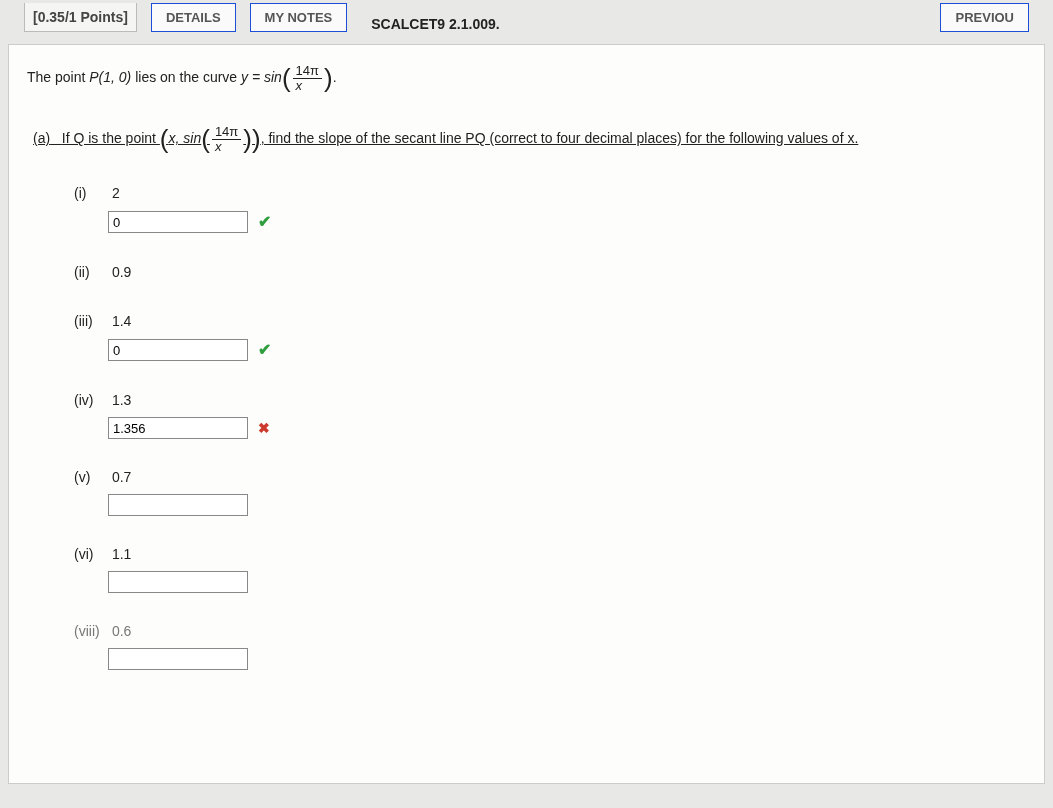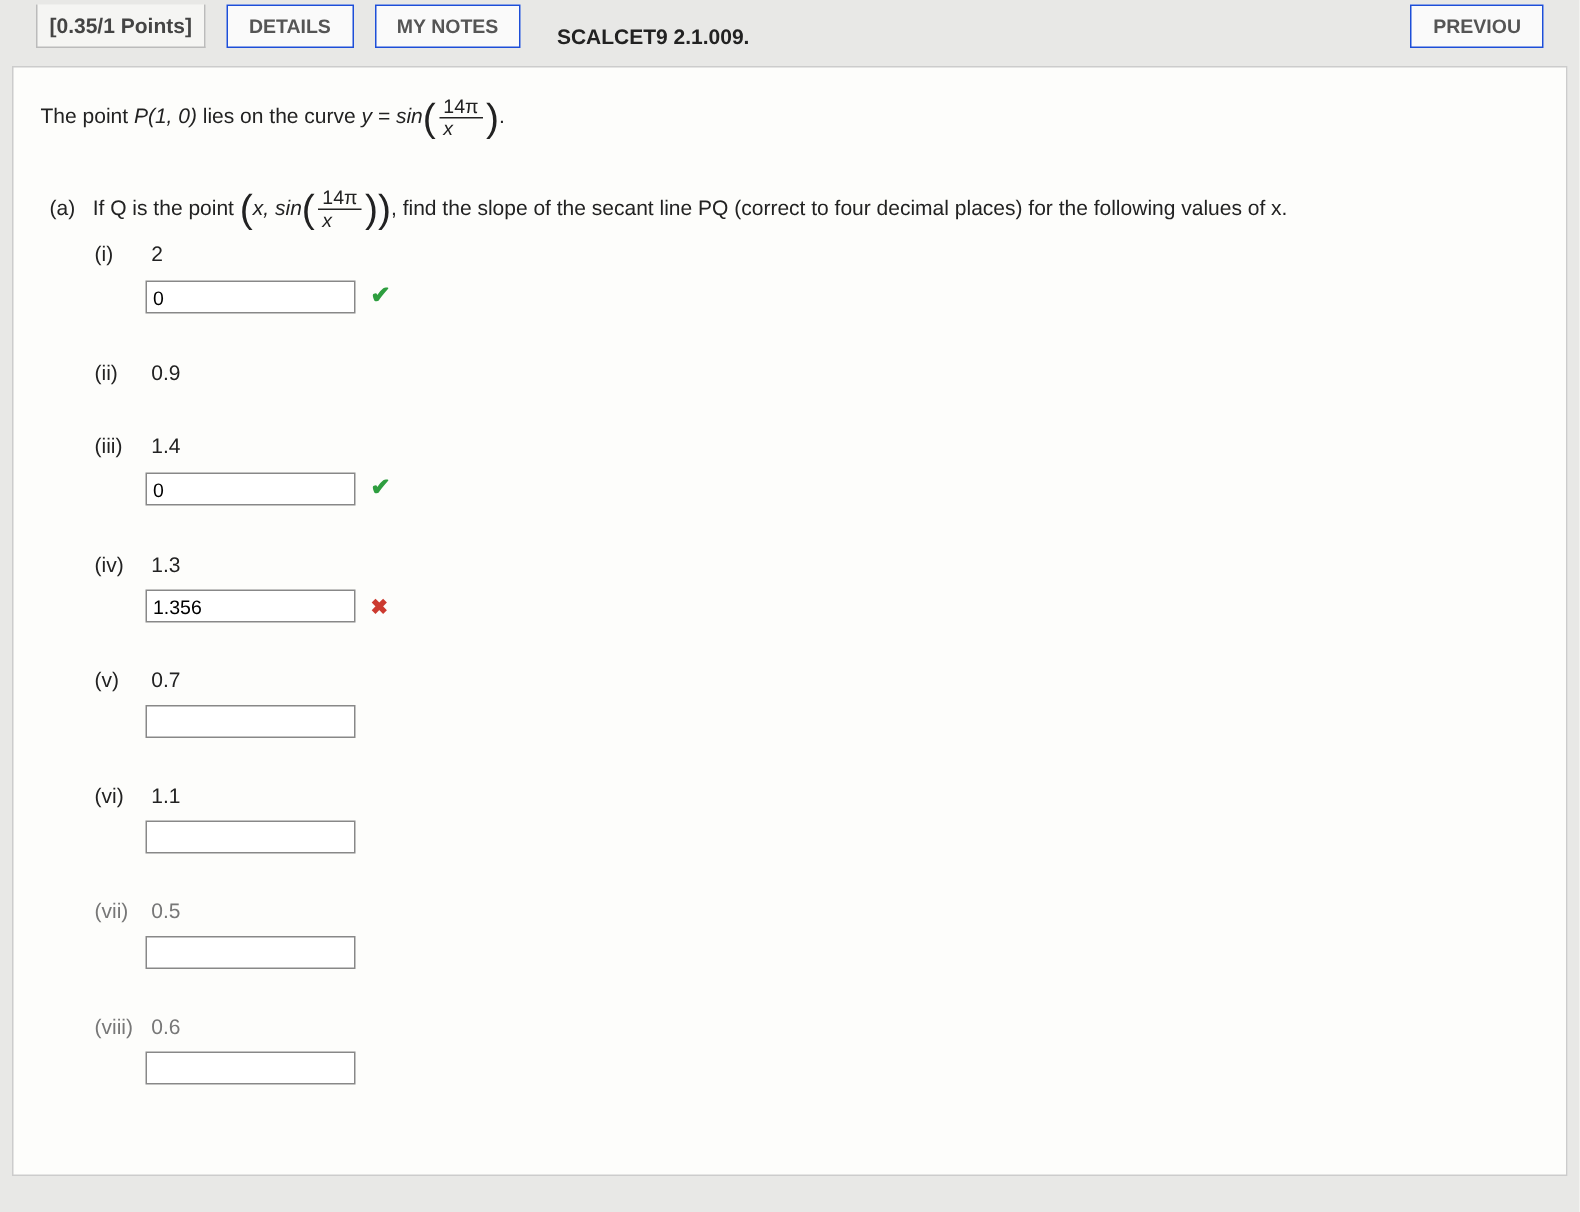--- a/index.html
+++ b/index.html
@@ -65,23 +65,25 @@
     }
     .math-fraction .num { display: block; border-bottom: 1px solid #222; padding: 0 3px; }
     .math-fraction .den { display: block; padding: 0 3px; font-style: italic; }
     .paren-big {
       font-size: 26px;
       vertical-align: middle;
       font-weight: 300;
     }
     .part-a {
       margin-left: 6px;
+      margin-bottom: 24px;
+      text-decoration: underline;
     }
     .sub-items {
-      margin-left: 36px;
+      margin-left: 47px;
     }
     .sub-item {
       margin-bottom: 28px;
     }
     .sub-label {
       display: inline-block;
       width: 34px;
     }
     .x-val {
       display: inline-block;
@@ -190,27 +192,20 @@
     </div>
 
     <div class="sub-item">
       <span class="sub-label">(vi)</span>
       <span class="x-val">1.1</span>
       <div class="input-row">
         <input class="answer-input" value="" style="">
       </div>
     </div>
 
-    <div class="sub-item">
-      <span class="sub-label grey">(vii)</span>
-      <span class="x-val grey">0.5</span>
-      <div class="input-row">
-        <input class="answer-input" value="" style="">
-      </div>
-    </div>
 
     <div class="sub-item" style="margin-bottom:4px;">
       <span class="sub-label grey">(viii)</span>
       <span class="x-val grey">0.6</span>
       <div class="input-row">
         <input class="answer-input" value="" style="">
       </div>
     </div>
 
   </div>

